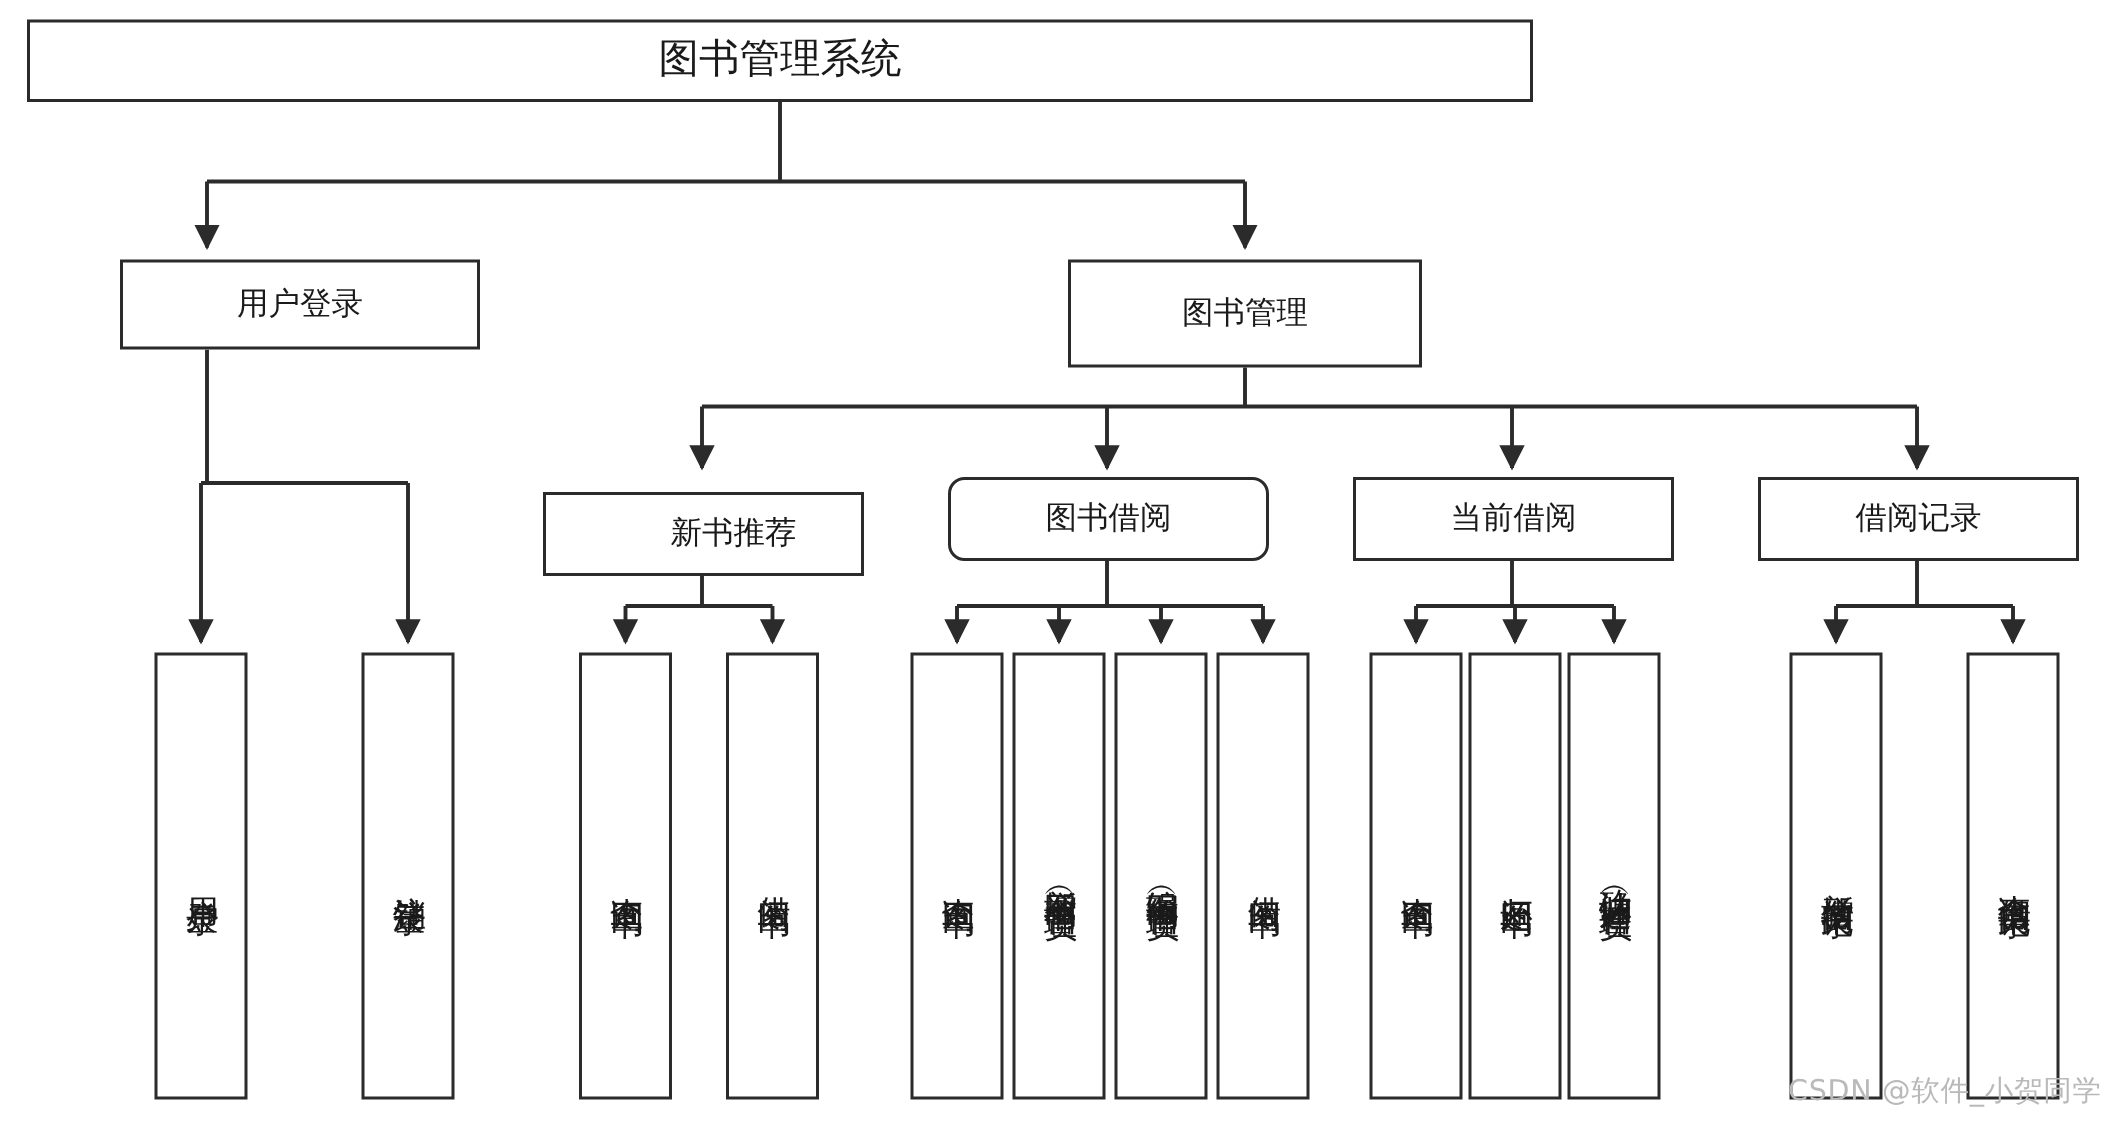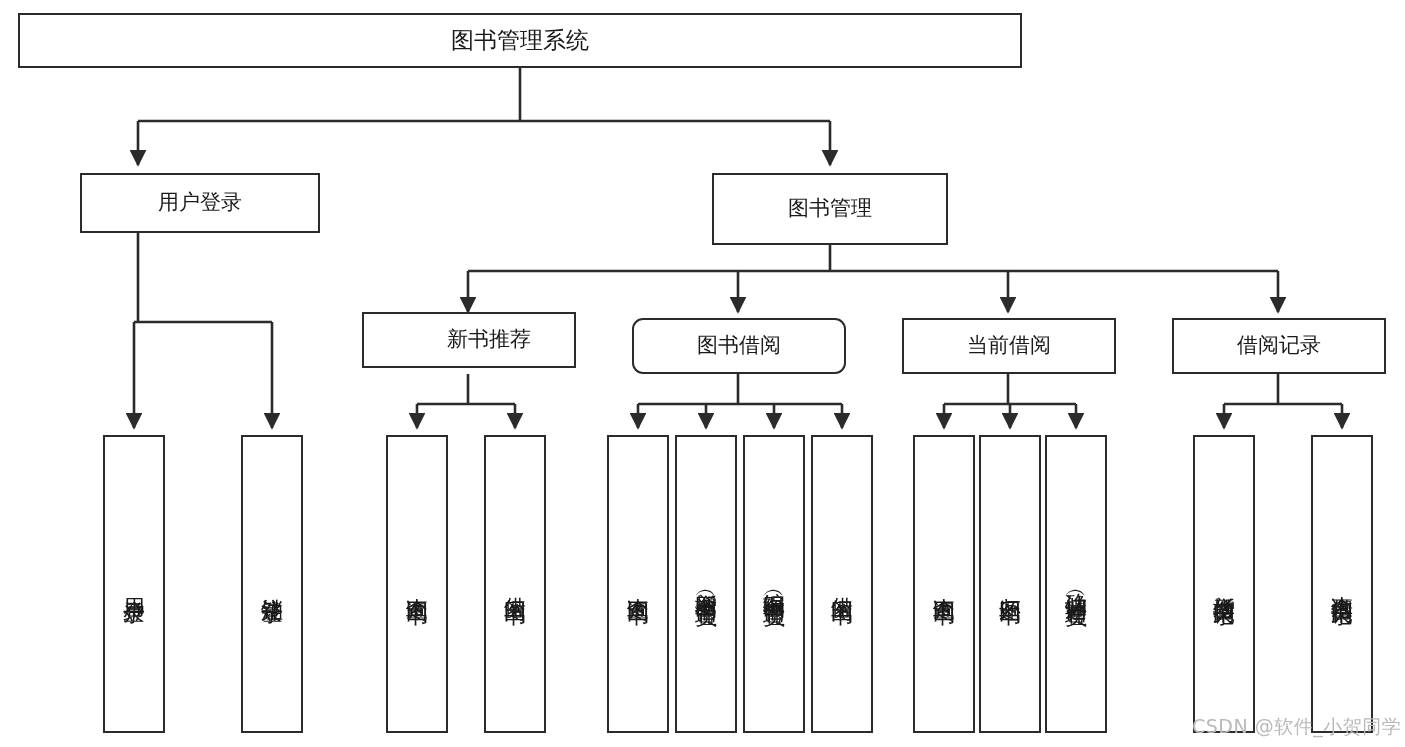--- a/index.html
+++ b/index.html
@@ -40,21 +40,21 @@
   .node .label {
     color: #1a1a1a;
     text-align: center;
     line-height: 1.12;
     white-space: nowrap;
   }
   .node.horizontal .label {
     font-size: 21px;
   }
   .node.root .label {
-    font-size: 23px;
+    font-size: 27px;
   }
   .node.vertical {
     align-items: center;
     justify-content: center;
   }
   .node.vertical .label {
     writing-mode: vertical-rl;
     text-orientation: upright;
     font-size: 22px;
     letter-spacing: 2px;
@@ -129,21 +129,21 @@
   </div>
 
   <div class="node horizontal" style="left:80px; top:173px; width:240px; height:60px;">
     <span class="label">用户登录</span>
   </div>
 
   <div class="node horizontal" style="left:712px; top:173px; width:236px; height:72px;">
     <span class="label">图书管理</span>
   </div>
 
-  <div class="node horizontal" style="left:362px; top:312px; width:214px; height:56px;padding-left:40px;">
+  <div class="node horizontal" style="left:362px; top:328px; width:214px; height:56px;padding-left:40px;">
     <span class="label">新书推荐</span>
   </div>
 
   <div class="node horizontal" style="left:632px; top:318px; width:214px; height:56px;border-radius:11px;">
     <span class="label">图书借阅</span>
   </div>
 
   <div class="node horizontal" style="left:1172px; top:318px; width:214px; height:56px;">
     <span class="label">借阅记录</span>
   </div>

